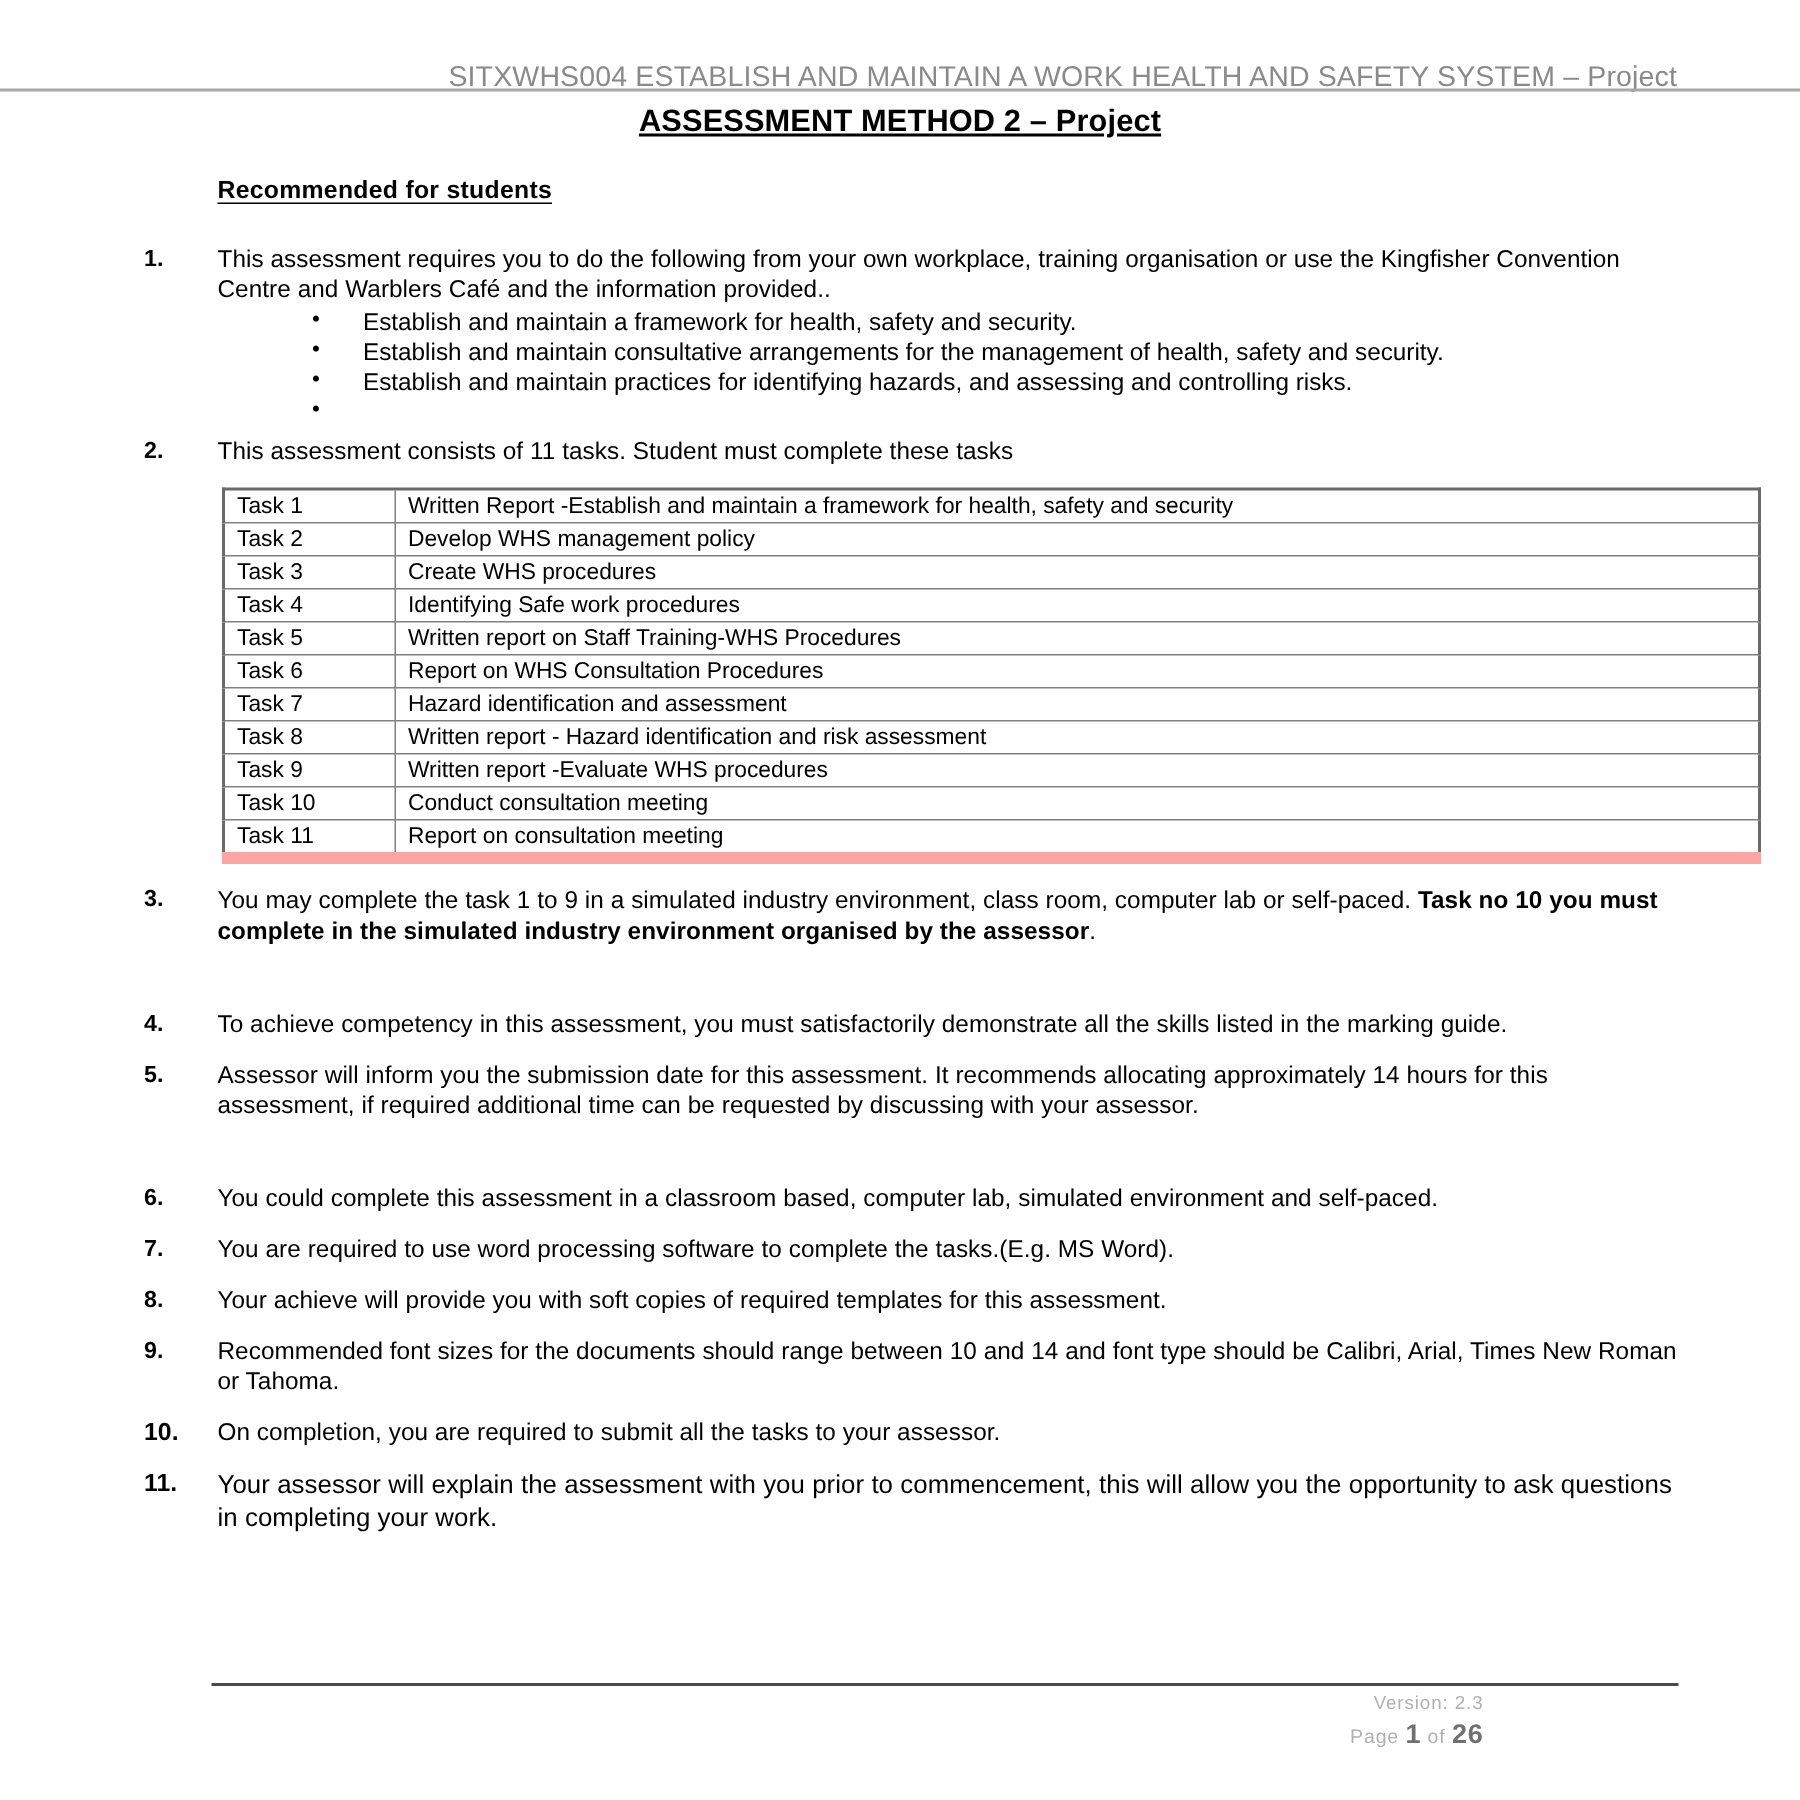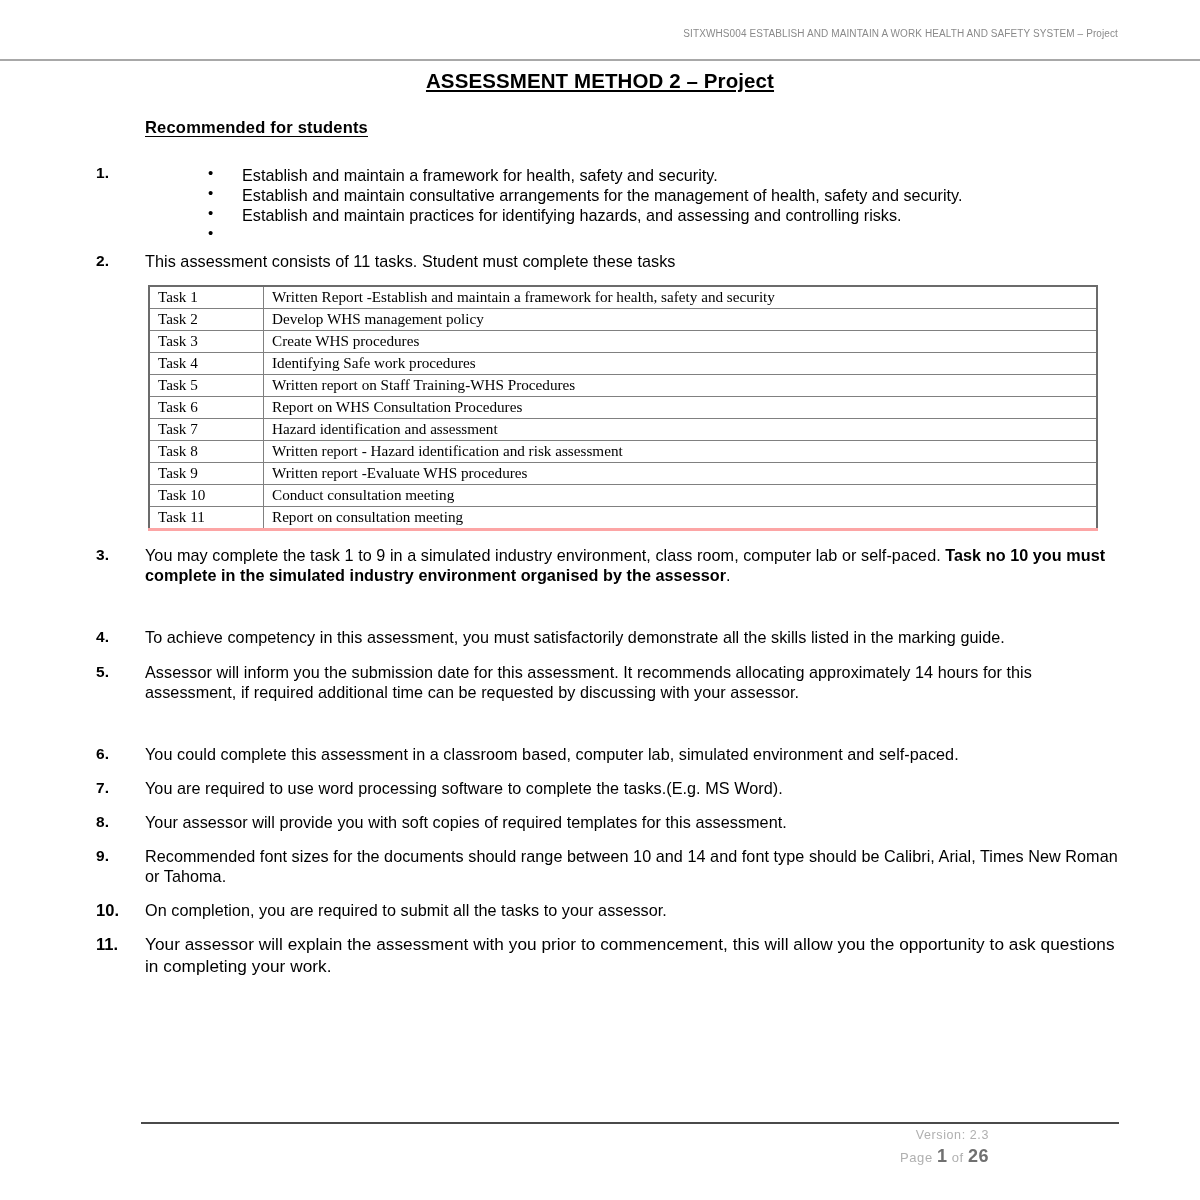--- a/index.html
+++ b/index.html
@@ -20,22 +20,22 @@
   .page-header {
     position: absolute;
     top: 0;
     left: 0;
     width: 1200px;
     height: 61px;
   }
   .header-text {
     position: absolute;
     right: 82px;
-    top: 28px;
-    font-size: 10px;
+    top: 41px;
+    font-size: 19px;
     letter-spacing: 0.1px;
     color: #8a8a8a;
     white-space: nowrap;
   }
   .header-rule {
     position: absolute;
     left: 0;
     top: 59px;
     width: 1200px;
     height: 0;
@@ -120,37 +120,36 @@
     line-height: 1.24;
   }
 
   
   .task-table-wrap {
     margin: 14px 0 0 148px;
     width: 950px;
   }
   table.task-table {
     border-collapse: collapse;
-    width: 950px;
+    width: 1026px;
     table-layout: fixed;
-    font-family: Liberation Serif, serif;
   }
   table.task-table td {
     border: 1px solid #808080;
     padding: 1px 0 2px 8px;
     font-size: 15.2px;
     line-height: 1.18;
     height: 18px;
     vertical-align: middle;
     white-space: nowrap;
     overflow: hidden;
   }
   table.task-table td.c-task { width: 105px; }
   table.task-table tr:first-child td { border-top: 2px solid #6b6b6b; }
-  table.task-table tr:last-child td { border-bottom: 3px solid #fca5a5; }
+  table.task-table tr:last-child td { border-bottom: 8px solid #fca5a5; }
   table.task-table td.c-task { border-left: 2px solid #6b6b6b; }
   table.task-table td.c-desc { border-right: 2px solid #6b6b6b; }
 
   .bold { font-weight: bold; }
 
   
   .page-footer {
     position: absolute;
     left: 0;
     bottom: 0;
@@ -204,20 +203,21 @@
   <div class="doc-title"><span class="u">ASSESSMENT METHOD 2 – Project </span></div>
 
   <div>
     <div class="section-heading">Recommended for students</div>
   </div>
 
   <div class="gap-md"></div>
 
   <div class="num-item">
     <span class="num">1.</span>
+    <span>This assessment requires you to do the following from your own workplace, training organisation or use the Kingfisher Convention Centre and Warblers Café and the information provided..</span>
   </div>
 
   <ul class="bul-list">
     <li><span class="dot">•</span><span>Establish and maintain a framework for health, safety and security.</span></li>
     <li><span class="dot">•</span><span>Establish and maintain consultative arrangements for the management of health, safety and security.</span></li>
     <li><span class="dot">•</span><span>Establish and maintain practices for identifying hazards, and assessing and controlling risks.</span></li>
     <li><span class="dot">•</span></li>
   </ul>
 
   <div class="gap-md"></div>
@@ -309,21 +309,21 @@
 
   <div class="num-item">
     <span class="num">7.</span>
     <span>You are required to use word processing software to complete the tasks.(E.g. MS Word).</span>
   </div>
 
   <div class="gap-sm"></div>
 
   <div class="num-item">
     <span class="num">8.</span>
-    <span>Your assessor will provide you with soft copies of required templates for this assessment.</span>
+    <span>Your achieve will provide you with soft copies of required templates for this assessment.</span>
   </div>
 
   <div class="gap-sm"></div>
 
   <div class="num-item">
     <span class="num">9.</span>
     <span>Recommended font sizes for the documents should range between 10 and 14 and font type should be Calibri, Arial, Times New Roman or Tahoma.</span>
   </div>
 
   <div class="gap-sm"></div>

